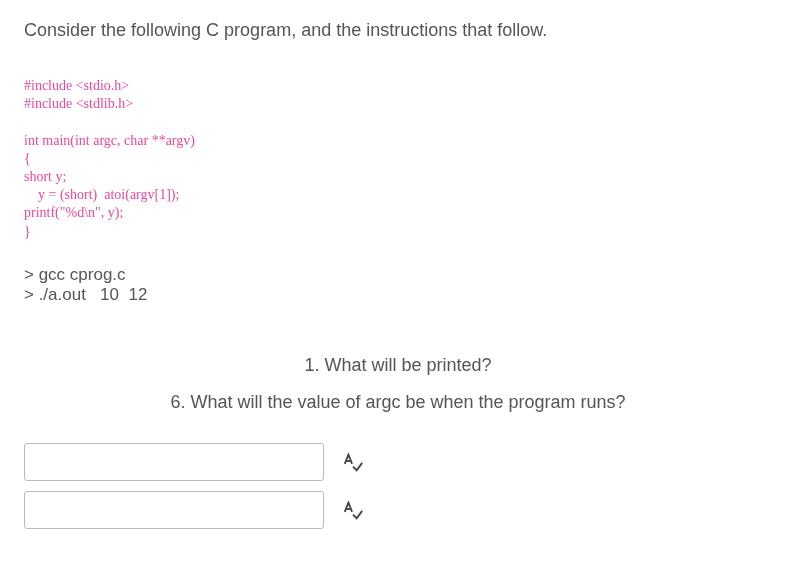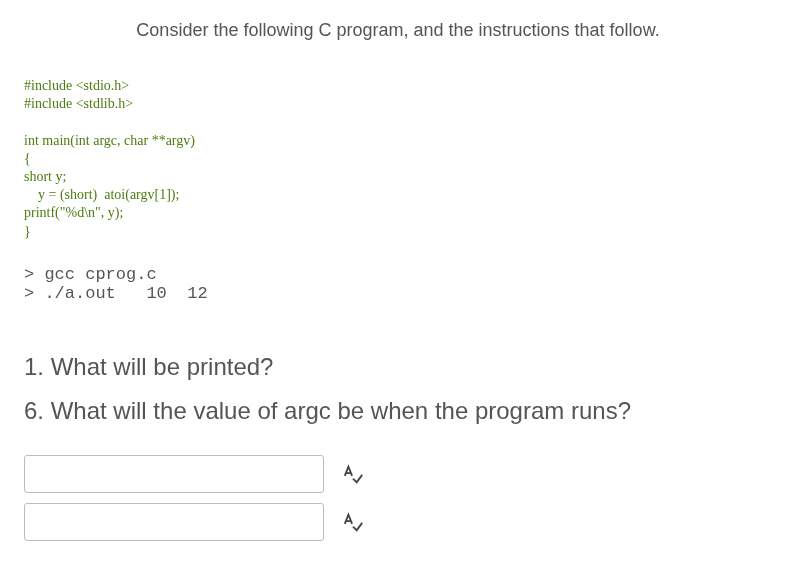--- a/index.html
+++ b/index.html
@@ -8,41 +8,41 @@
     font-family: Arial, Helvetica, sans-serif;
     color: #555;
     background: #fff;
     width: 796px;
     box-sizing: border-box;
   }
   .intro {
     font-size: 18px;
     color: #555;
     margin-bottom: 36px;
-    text-align: center;
   }
   .code-block {
     font-family: "Times New Roman", serif;
     font-size: 14px;
-    color: #4d7c0f;
+    color: #ec4899;
     line-height: 1.3;
     white-space: pre;
     margin-bottom: 24px;
   }
   .shell-block {
-    font-family: Liberation Mono, monospace;
+    font-family: Liberation Sans, sans-serif;
     font-size: 17px;
     color: #555;
     white-space: pre;
     margin-bottom: 50px;
   }
   .question {
-    font-size: 24px;
+    font-size: 18px;
     color: #555;
     margin: 10px 0 16px 0;
+    text-align: center;
   }
   .answer-area {
     margin-top: 30px;
   }
   .answer-row {
     display: flex;
     align-items: center;
     margin-bottom: 10px;
   }
   .answer-input {

